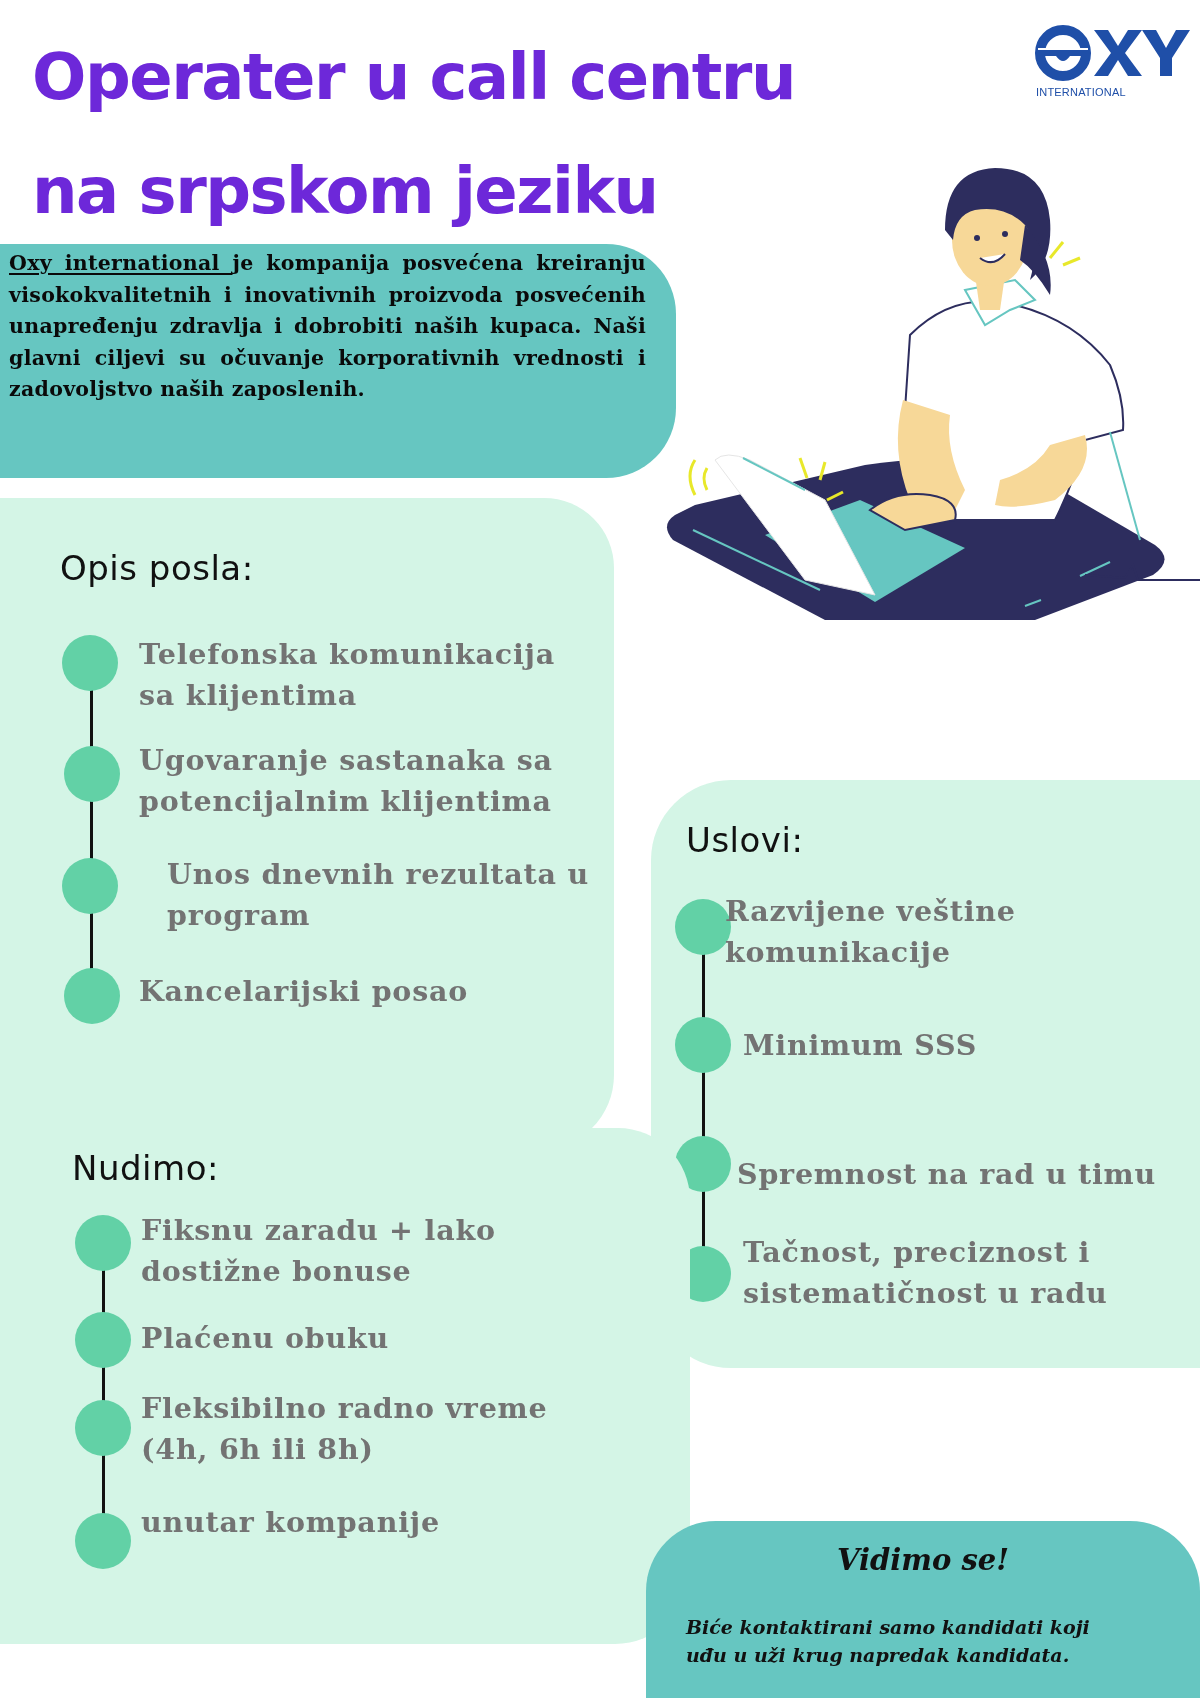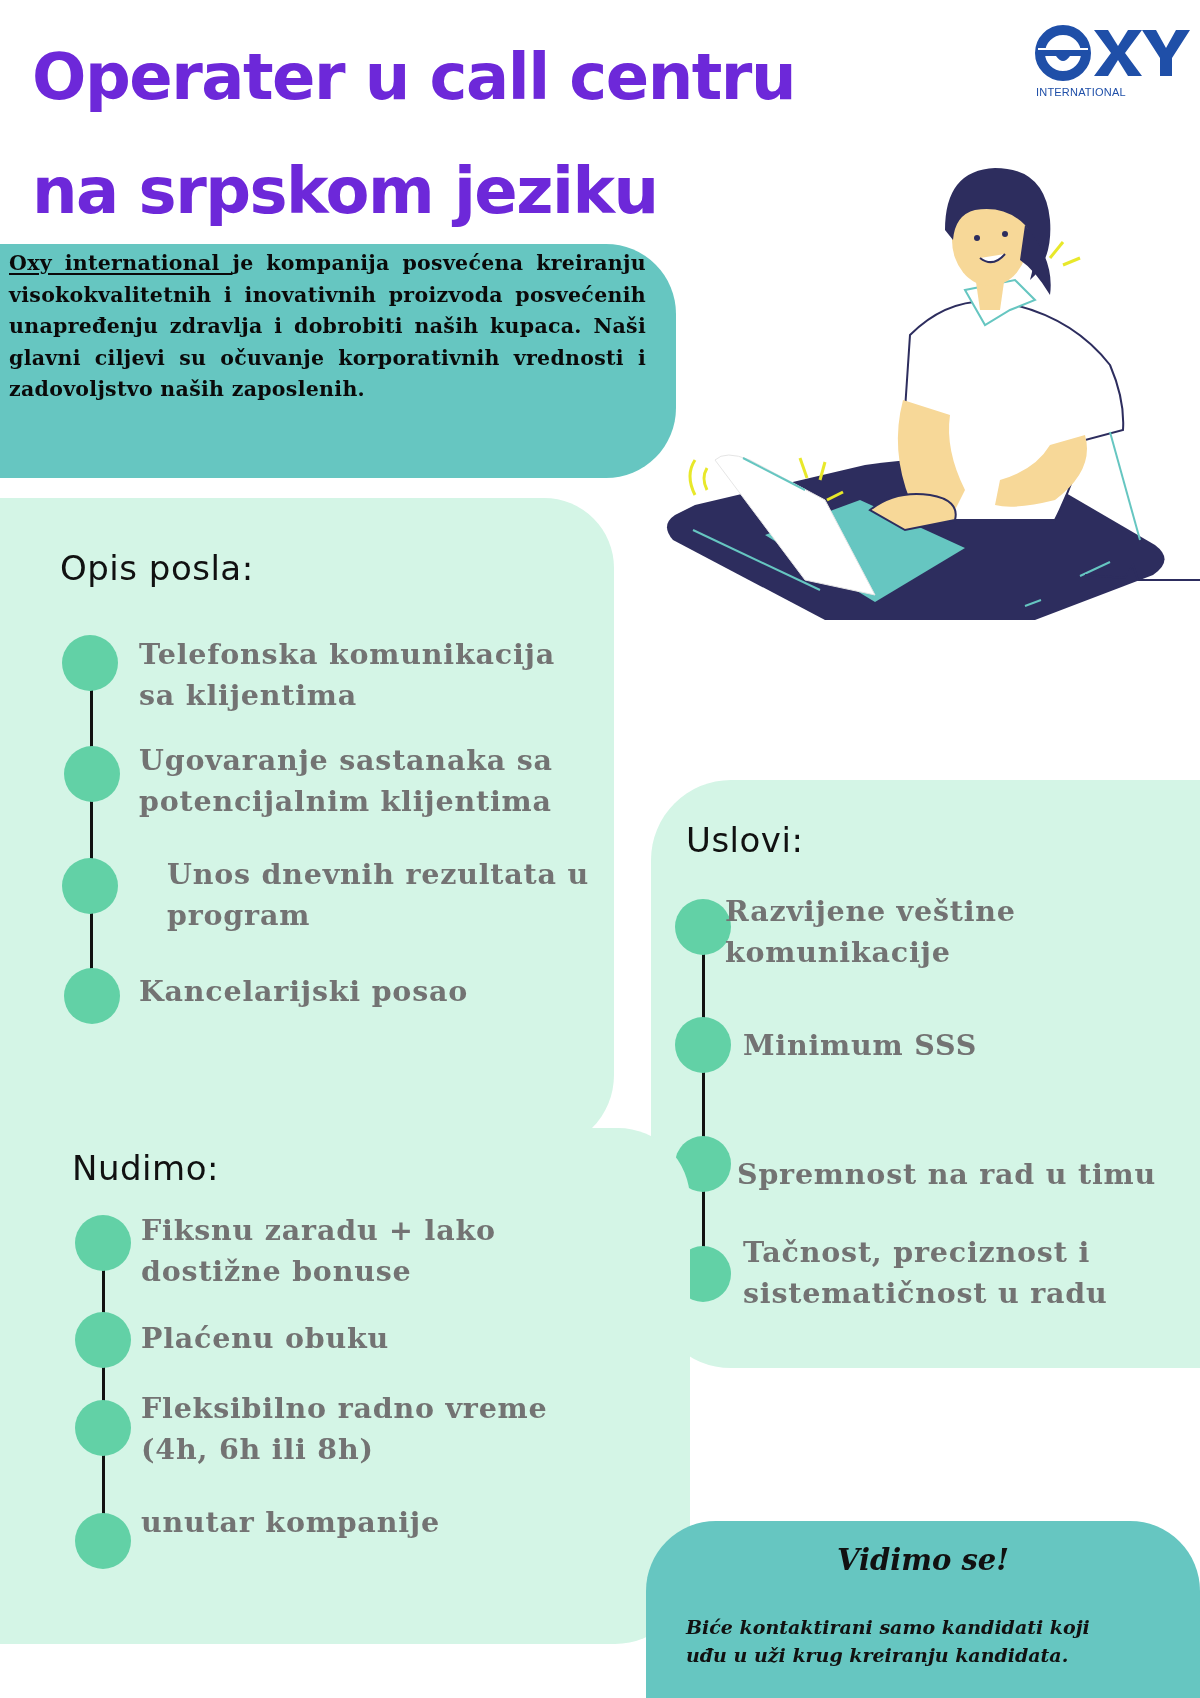--- a/index.html
+++ b/index.html
@@ -203,15 +203,15 @@
   <div class="dot" style="left:75px; top:385px;"></div>
   <div class="item-text" style="left:141px; top:374px;">
       <div>unutar kompanije</div>
     </div>
 </section>
 
 <section class="cta">
   <div class="cta-title">Vidimo se!</div>
   <div class="cta-body">
     <div>Biće kontaktirani samo kandidati koji</div>
-    <div>uđu u uži krug kreiranju kandidata.</div>
+    <div>uđu u uži krug napredak kandidata.</div>
   </div>
 </section>
 
 </body></html>

